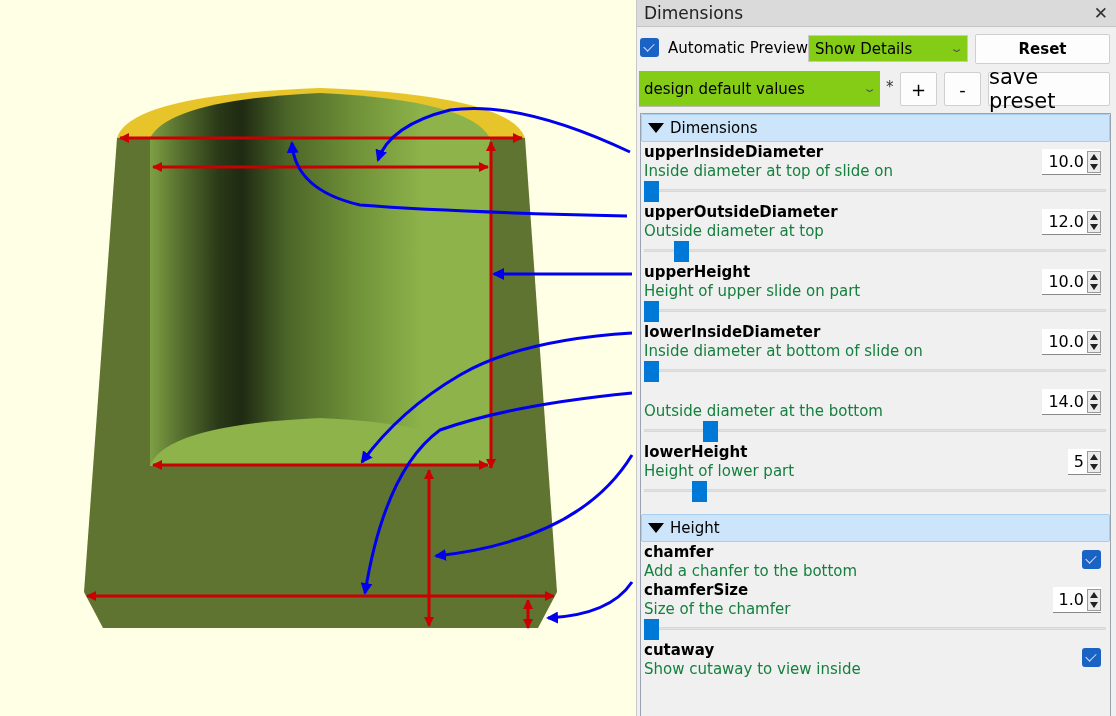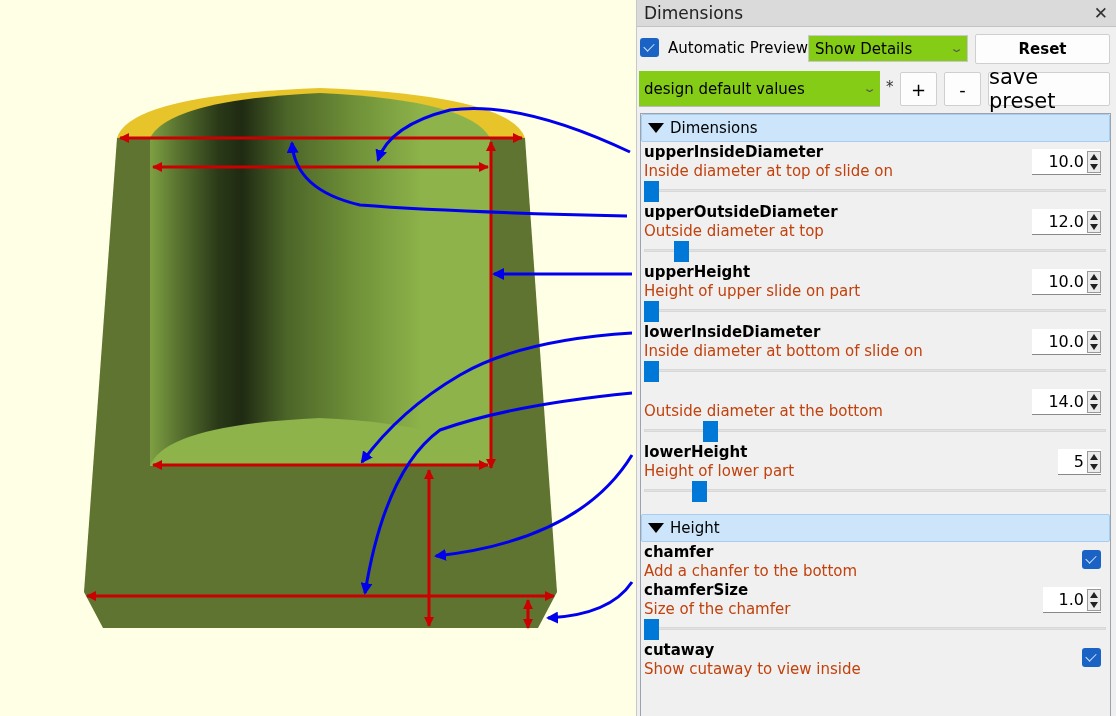--- a/index.html
+++ b/index.html
@@ -67,26 +67,26 @@
   .group-header {
     height: 28px; background: #cce5fb; border: 1px solid #a9cdee; border-radius: 2px;
     display: flex; align-items: center; padding-left: 6px; font-size: 15px; cursor: pointer;
   }
   .group-header .tri {
     width: 0; height: 0; border-left: 8px solid transparent; border-right: 8px solid transparent;
     border-top: 10px solid #000; margin-right: 6px;
   }
   .param { position: relative; height: 60px; }
   .param .name { position: absolute; left: 3px; top: 1px; font-size: 15px; font-weight: bold; }
-  .param .desc { position: absolute; left: 3px; top: 20px; font-size: 15px; color: #c2410c; }
+  .param .desc { position: absolute; left: 3px; top: 20px; font-size: 15px; color: #15803d; }
   .spin {
     position: absolute; right: 9px; top: 7px; height: 26px;
     display: flex; align-items: center; background: #fff; border-bottom: 1px solid #888;
   }
-  .spin .val { font-size: 16px; padding: 0 3px 0 16px; }
+  .spin .val { font-size: 16px; padding: 0 3px 0 6px; }
   .spin .arrows {
     width: 14px; height: 22px; border: 1px solid #9a9a9a; background: #ececec;
     display: flex; flex-direction: column; align-items: center; justify-content: space-around;
   }
   .spin .up { width: 0; height: 0; border-left: 4px solid transparent; border-right: 4px solid transparent; border-bottom: 6px solid #222; }
   .spin .down { width: 0; height: 0; border-left: 4px solid transparent; border-right: 4px solid transparent; border-top: 6px solid #222; }
   .slider { position: absolute; left: 3px; right: 4px; top: 39px; height: 21px; cursor: pointer; }
   .slider .track { position: absolute; left: 0; right: 0; top: 8px; height: 3px; background: #e2e2e2; border: 1px solid #d8d8d8; }
   .slider .thumb { position: absolute; top: 0; width: 15px; height: 21px; background: #0078d7; }
   .param.bool { height: 38px; }

